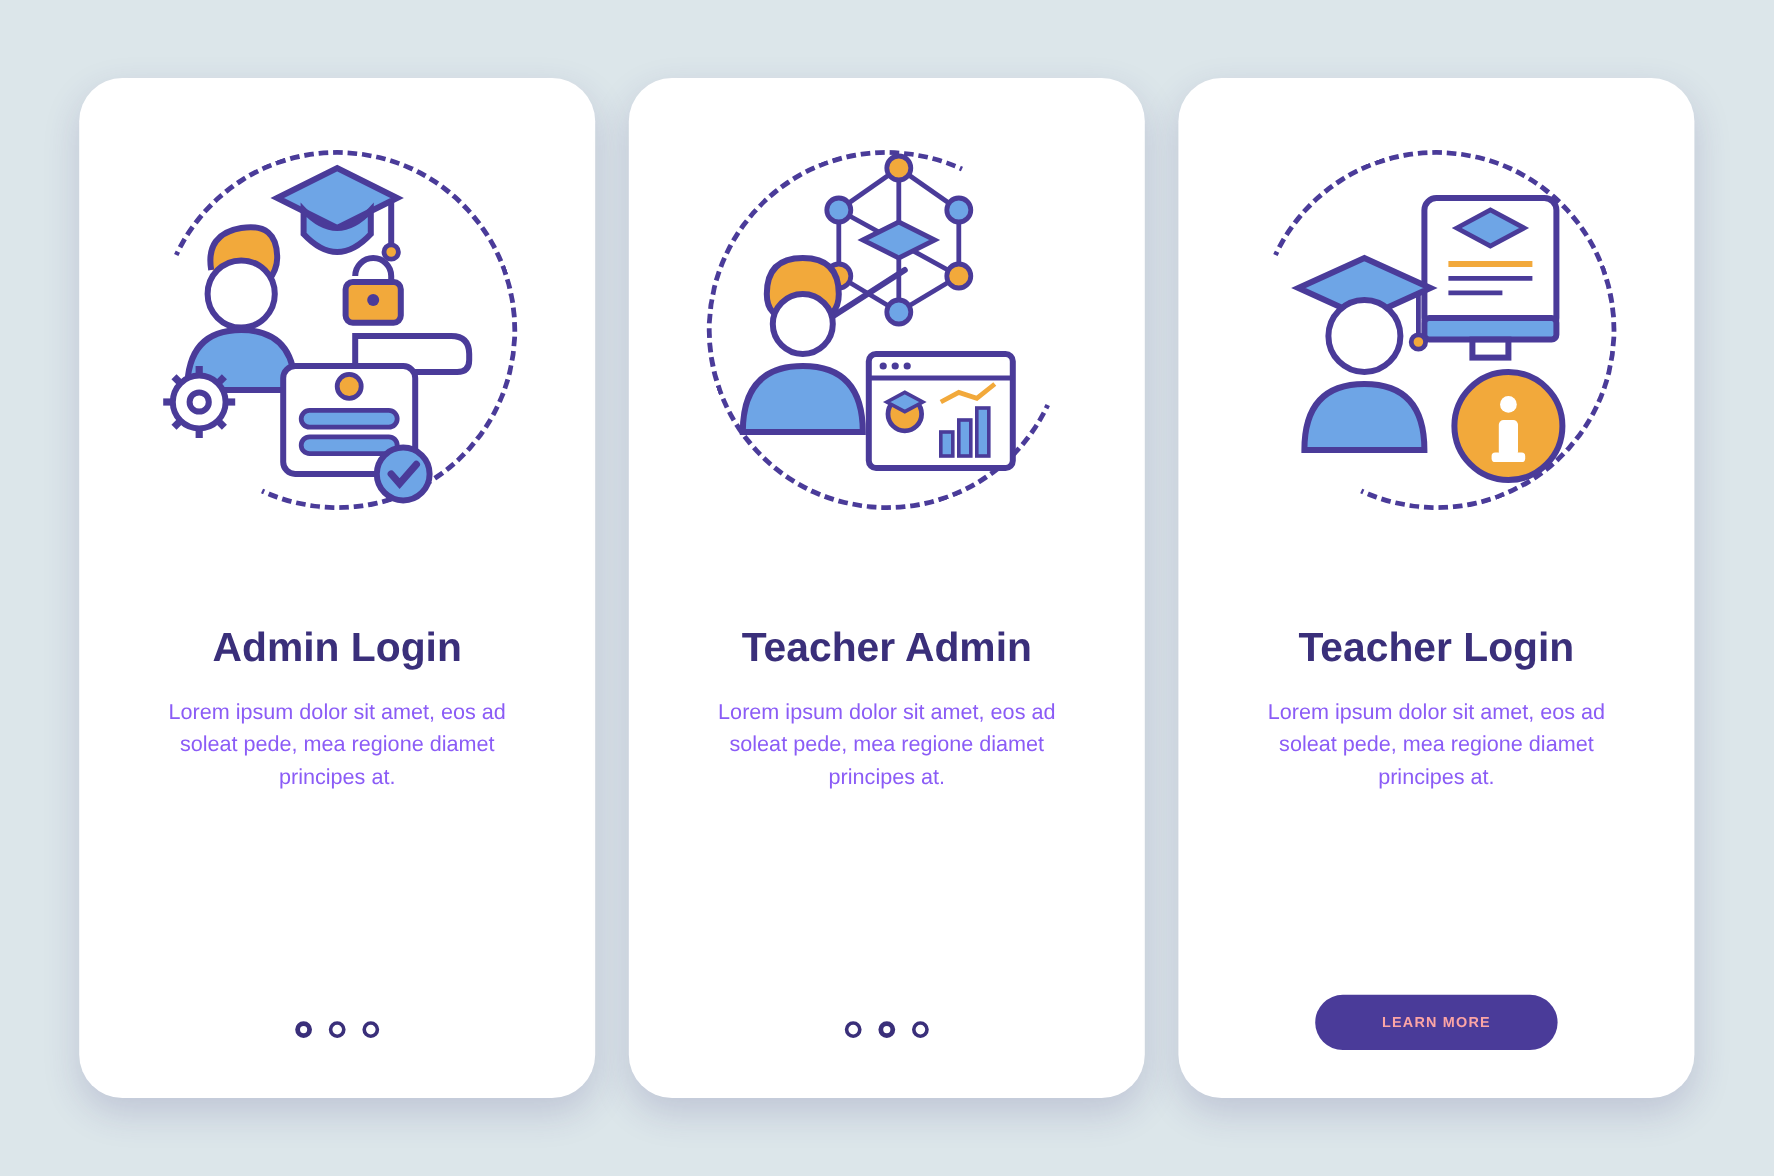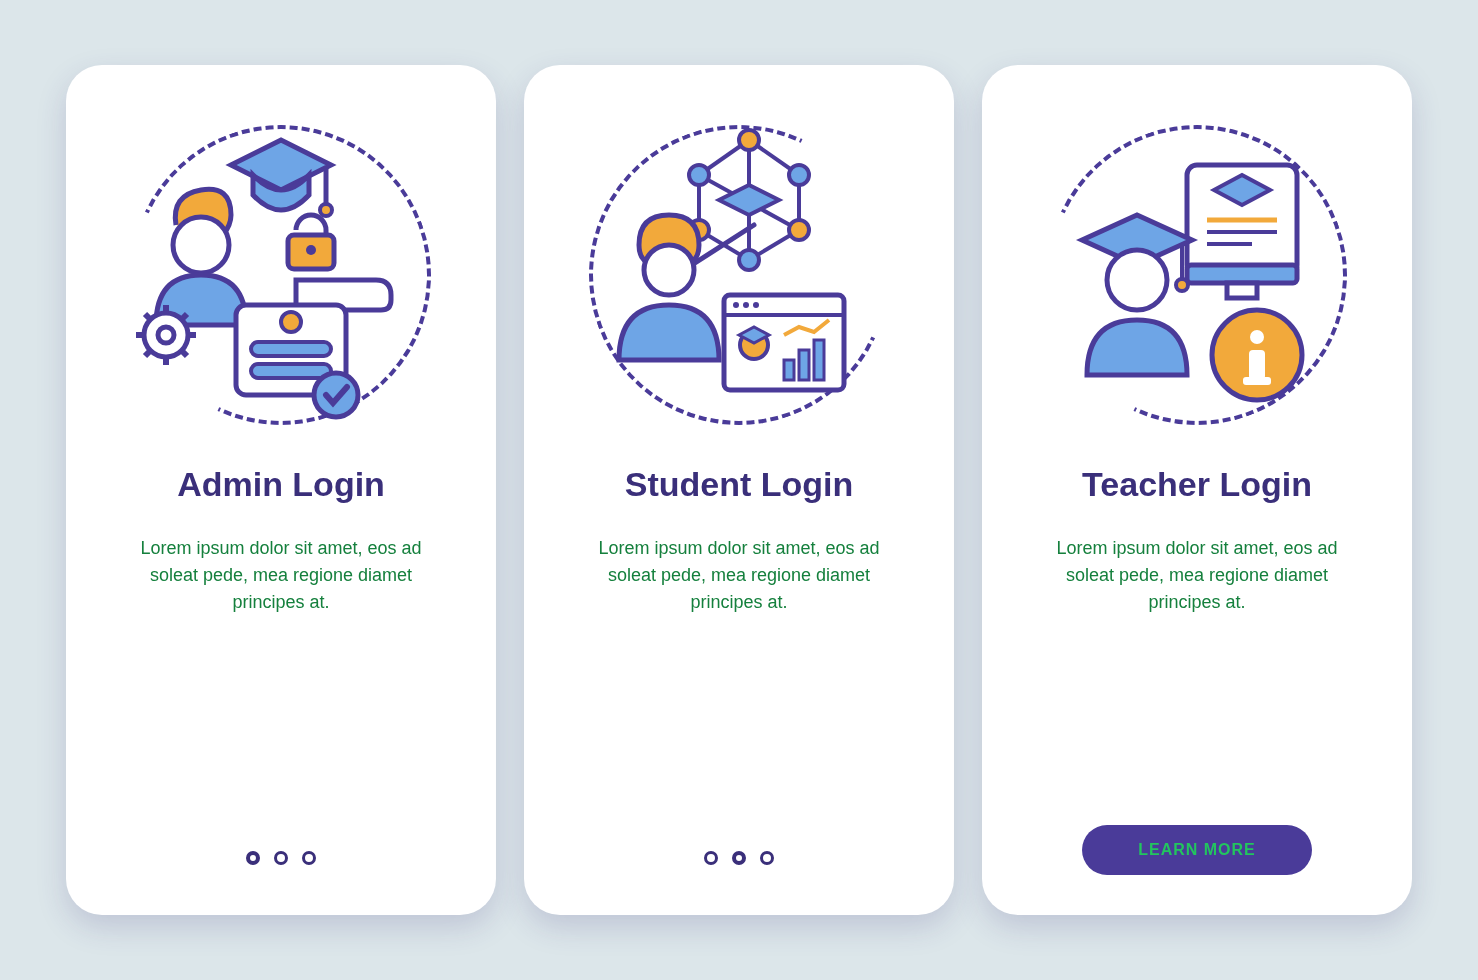--- a/index.html
+++ b/index.html
@@ -44,51 +44,51 @@
   position: absolute;
   inset: 0;
   display: flex;
   align-items: center;
   justify-content: center;
 }
 .title {
   font-size: 34px;
   font-weight: 700;
   color: #3a2f7a;
-  margin-top: 40px;
+  margin-top: 96px;
   text-align: center;
 }
 .desc {
   font-size: 18px;
   line-height: 1.5;
-  color: #15803d;
+  color: #8b5cf6;
   text-align: center;
-  margin-top: 31px;
+  margin-top: 20px;
   max-width: 320px;
 }
 .dots {
   display: flex;
   gap: 14px;
   margin-top: auto;
   margin-bottom: 10px;
 }
 .dot {
   width: 14px;
   height: 14px;
   border-radius: 50%;
   border: 3px solid #3a2f7a;
   background: #fff;
 }
 .dot.active { border-width: 4px; }
 .cta {
   margin-top: auto;
   background: #4a3b99;
-  color: #22c55e;
+  color: #fca5a5;
   font-weight: 700;
-  font-size: 16px;
+  font-size: 12px;
   letter-spacing: 1px;
   padding: 16px 56px;
   border-radius: 999px;
   border: none;
   cursor: pointer;
 }
 svg { overflow: visible; }
 </style>
 </head>
 <body>
@@ -206,21 +206,21 @@
             <polygon points="-45,-5 -30,-13 -15,-5 -30,3" fill="#6ea5e6" stroke="#4a3b99" stroke-width="3"></polygon>
           </g>
           <rect x="0" y="20" width="10" height="20" fill="#6ea5e6" stroke="#4a3b99" stroke-width="3"></rect>
           <rect x="15" y="10" width="10" height="30" fill="#6ea5e6" stroke="#4a3b99" stroke-width="3"></rect>
           <rect x="30" y="0" width="10" height="40" fill="#6ea5e6" stroke="#4a3b99" stroke-width="3"></rect>
           <path d="M0 -5 l15 -8 l15 5 l15 -12" fill="none" stroke="#f2a93b" stroke-width="4"></path>
         </g>
       </svg>
     </div>
   </div>
-  <h2 class="title">Student Login</h2>
+  <h2 class="title">Teacher Admin</h2>
   <p class="desc">Lorem ipsum dolor sit amet, eos ad soleat pede, mea regione diamet principes at.</p>
   <div class="dots">
     <span class="dot"></span>
     <span class="dot active"></span>
     <span class="dot"></span>
   </div>
 </div>
 
 <div class="card">
   <div class="illus">

